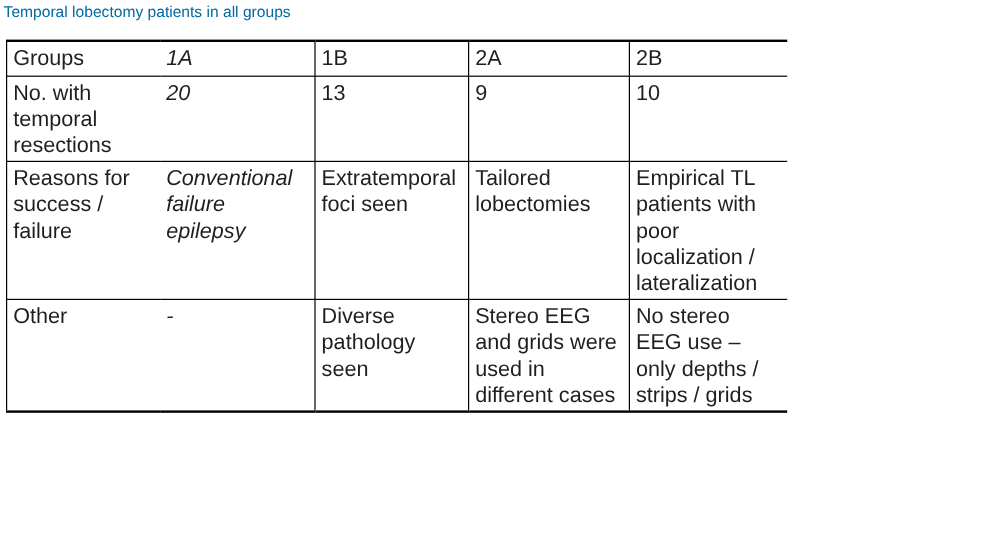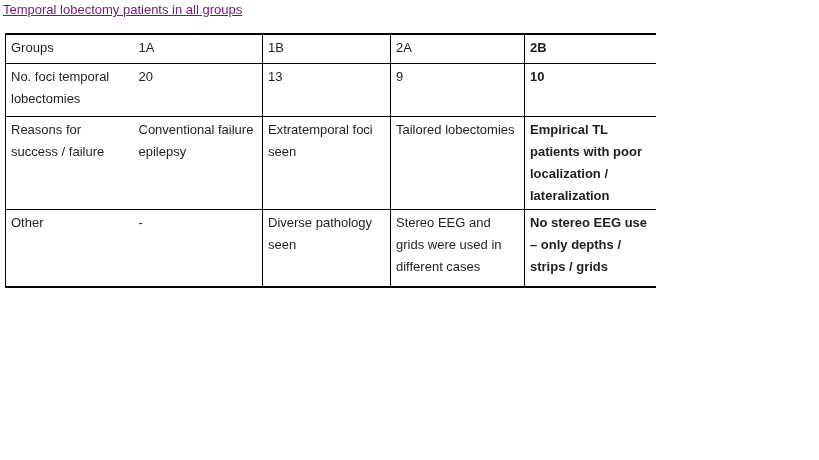--- a/index.html
+++ b/index.html
@@ -14,46 +14,45 @@
     font-family: "Liberation Sans", "DejaVu Sans", sans-serif;
     color: #1f1f1f;
     overflow: hidden;
   }
   .page-title {
     position: absolute;
     left: 3px;
     top: 2px;
     font-size: 13px;
     line-height: 15px;
-    color: #701a75;
+    color: #0369a1;
     white-space: nowrap;
-    text-decoration: underline;
   }
   table.doc-table {
     position: absolute;
     left: 5px;
     top: 33px;
     width: 650px;
     border-collapse: collapse;
     table-layout: fixed;
   }
   table.doc-table td {
     border: 1px solid #000000;
     vertical-align: top;
     padding: 2px 6px 2px 5px;
-    font-size: 13px;
+    font-size: 18px;
     line-height: 22px;
     color: #1f1f1f;
     word-wrap: break-word;
   }
   
   table.doc-table td.col-label { border-right: none; }
-  table.doc-table td.col-1a    { border-left: none; }
+  table.doc-table td.col-1a    { border-left: none; font-style: italic; }
   
-  table.doc-table td.col-last  { border-right: none; font-weight: bold; }
+  table.doc-table td.col-last  { border-right: none; }
   
   table.doc-table tr.row-first td { border-top: 2px solid #000000; }
   table.doc-table tr.row-last  td { border-bottom: 2px solid #000000; }
   tr.row-header td { height: 24px; }
   tr.row-counts td { height: 48px; }
   tr.row-reasons td { height: 88px; }
   tr.row-other  td { height: 72px; }
 </style>
 </head>
 <body>
@@ -70,21 +69,21 @@
   </colgroup>
   <tbody>
     <tr class="row-first row-header">
       <td class="col-label">Groups</td>
       <td class="col-1a">1A</td>
       <td>1B</td>
       <td>2A</td>
       <td class="col-last">2B</td>
     </tr>
     <tr class="row-counts">
-      <td class="col-label">No. foci temporal lobectomies</td>
+      <td class="col-label">No. with temporal resections</td>
       <td class="col-1a">20</td>
       <td>13</td>
       <td>9</td>
       <td class="col-last">10</td>
     </tr>
     <tr class="row-reasons">
       <td class="col-label">Reasons for success / failure</td>
       <td class="col-1a">Conventional failure epilepsy</td>
       <td>Extratemporal foci seen</td>
       <td>Tailored lobectomies</td>

